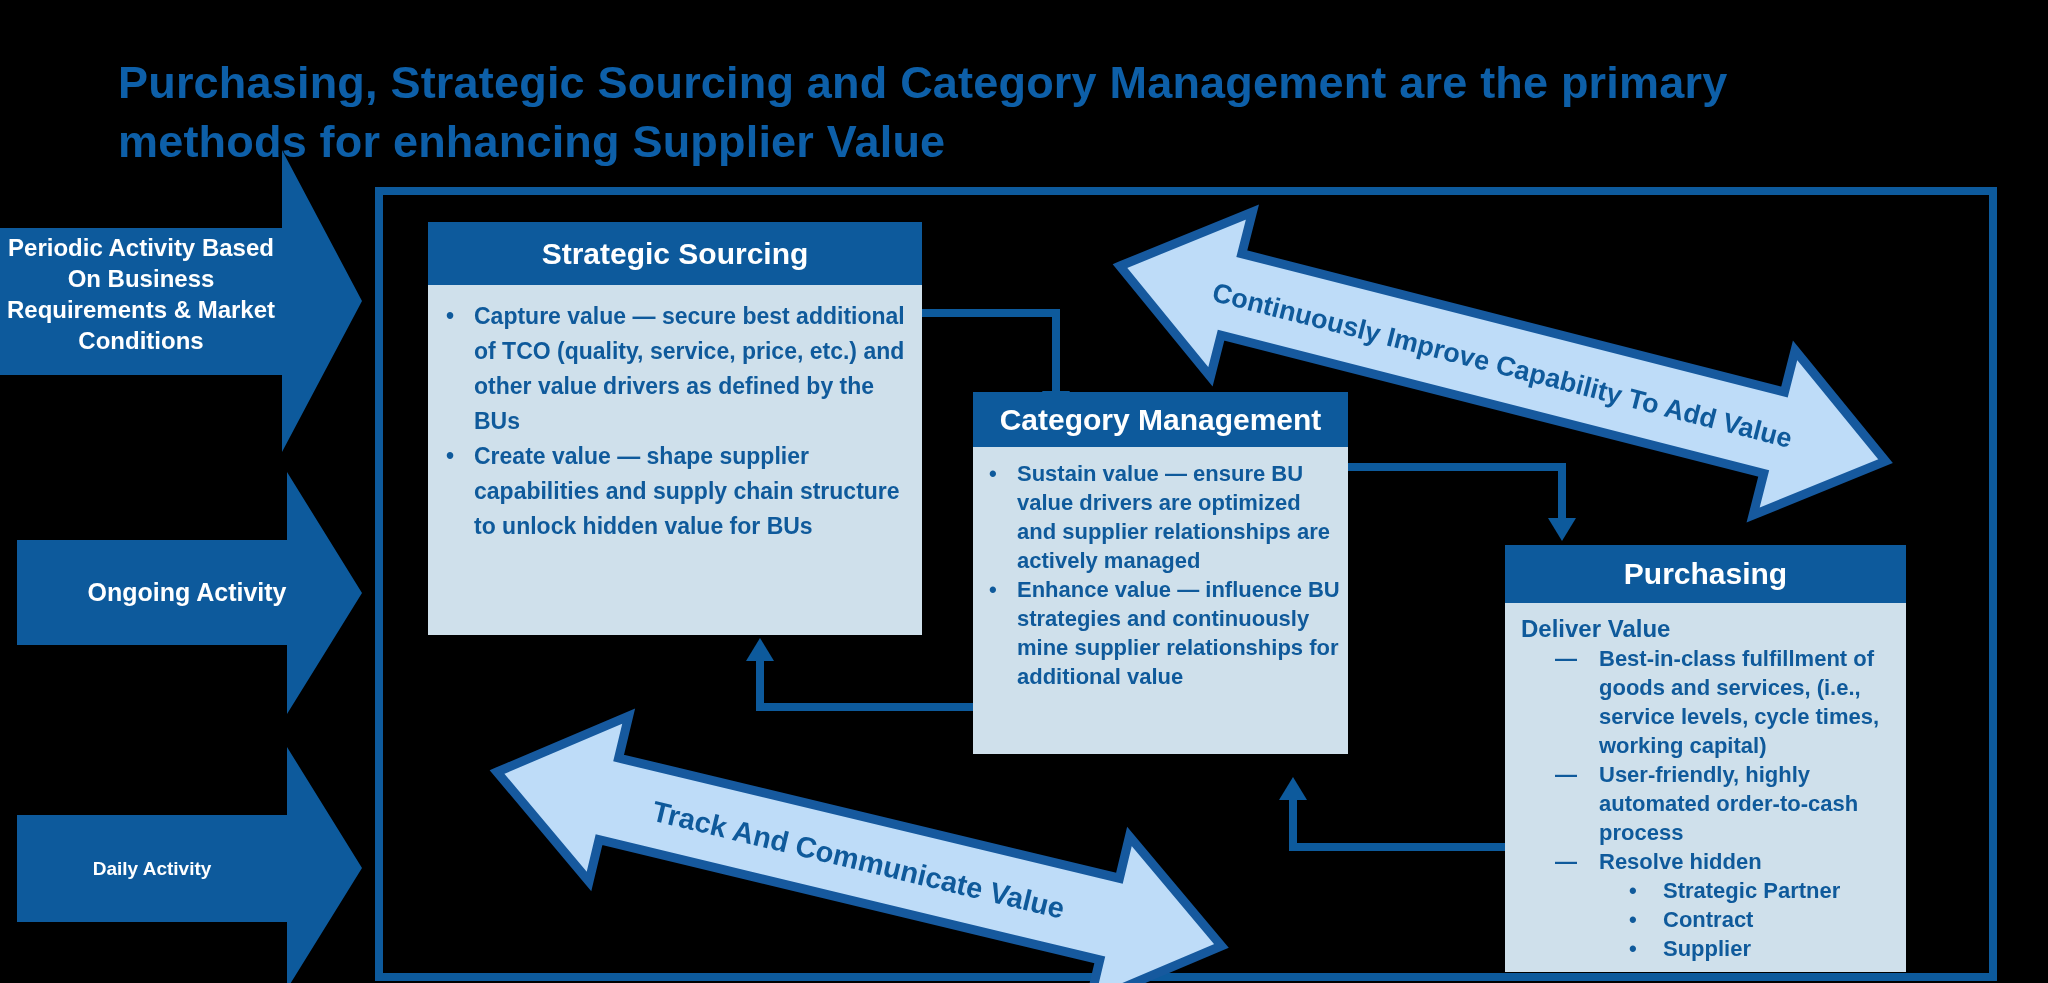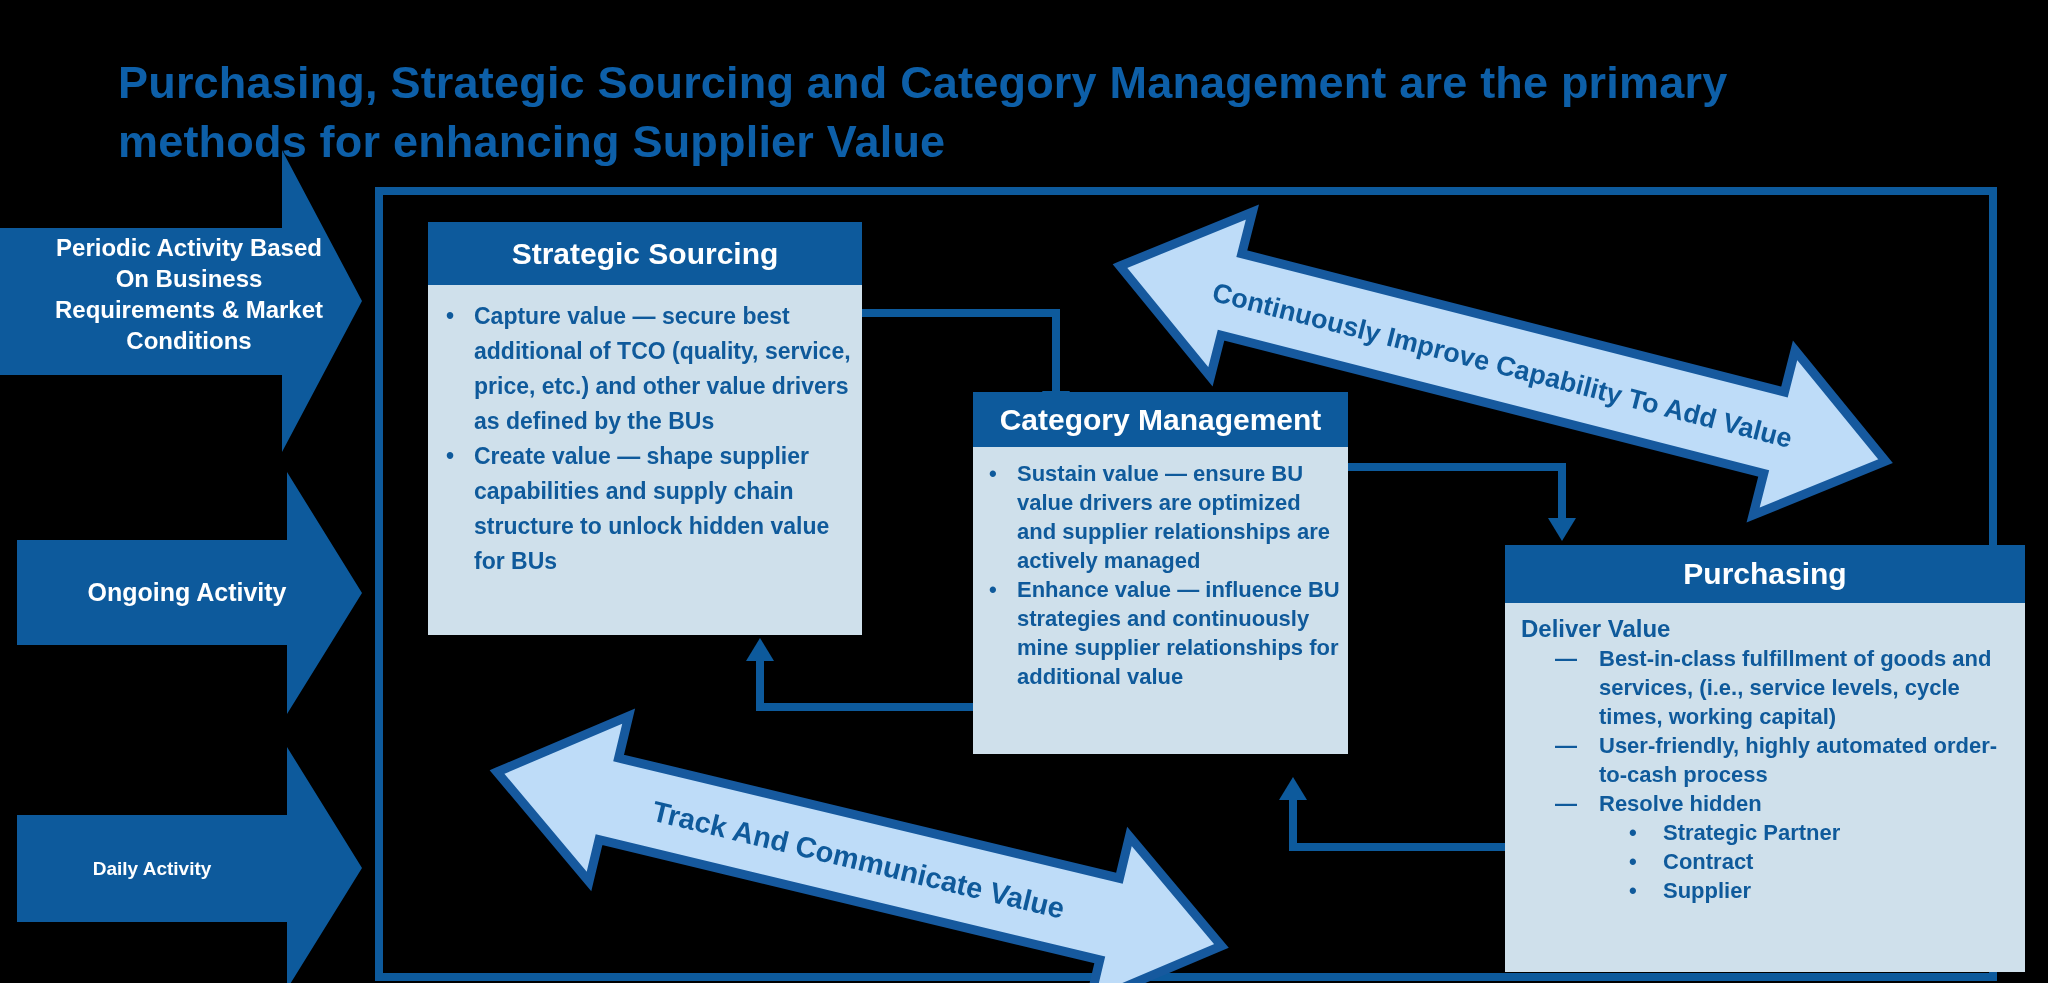--- a/index.html
+++ b/index.html
@@ -18,41 +18,41 @@
   
   #corner-label{
     left:1380px;top:142px;width:650px;text-align:right;
     font-size:33px;font-weight:bold;color:var(--title,#0d5fa8);
   }
   
   .side-label{
     display:flex;align-items:center;justify-content:center;text-align:center;
     color:#fff;font-weight:bold;white-space:pre-line;
   }
-  #side-label-0{left:0;top:228px;width:282px;height:131px;font-size:24px;line-height:31px;margin-left:48px;}
+  #side-label-0{left:0;top:228px;width:282px;height:131px;font-size:24px;line-height:31px;}
   #side-label-1{left:17px;top:540px;width:270px;height:105px;font-size:25px;margin-left:35px;}
   #side-label-2{left:17px;top:815px;width:270px;height:107px;font-size:19px;}
   
   .pbox{box-sizing:border-box;}
   .pbox .hdr{
     background:var(--dark,#0d5a9c);color:#fff;font-weight:bold;
     display:flex;align-items:center;justify-content:center;text-align:center;
     font-size:30px;
   }
   .pbox .bod{
     background:var(--panel,#cfe0eb);color:var(--text,#0f5a9b);font-weight:bold;
     box-sizing:border-box;
   }
-  #box-ss{left:428px;top:222px;width:434px;}
+  #box-ss{left:428px;top:222px;width:494px;}
   #box-ss .hdr{height:63px;}
   #box-ss .bod{height:350px;padding:14px 10px 0 14px;font-size:23px;line-height:35px;}
   #box-cm{left:973px;top:392px;width:375px;}
   #box-cm .hdr{height:55px;}
   #box-cm .bod{height:307px;padding:12px 8px 0 12px;font-size:22px;line-height:29px;}
-  #box-p{left:1505px;top:545px;width:520px;}
+  #box-p{left:1505px;top:545px;width:401px;}
   #box-p .hdr{height:58px;}
   #box-p .bod{height:369px;padding:10px 8px 0 16px;font-size:22px;line-height:29px;}
   ul.blist{list-style:none;margin:0;padding:0;}
   ul.blist li{display:flex;align-items:flex-start;}
   ul.blist .mk{flex:none;}
   #box-ss .mk,#box-cm .mk{width:32px;padding-left:4px;box-sizing:border-box;}
   #box-p .lead{font-size:24px;line-height:31px;}
   #box-p li.dash .mk{width:44px;margin-left:34px;}
   #box-p li.dot .mk{width:34px;margin-left:108px;}
   

